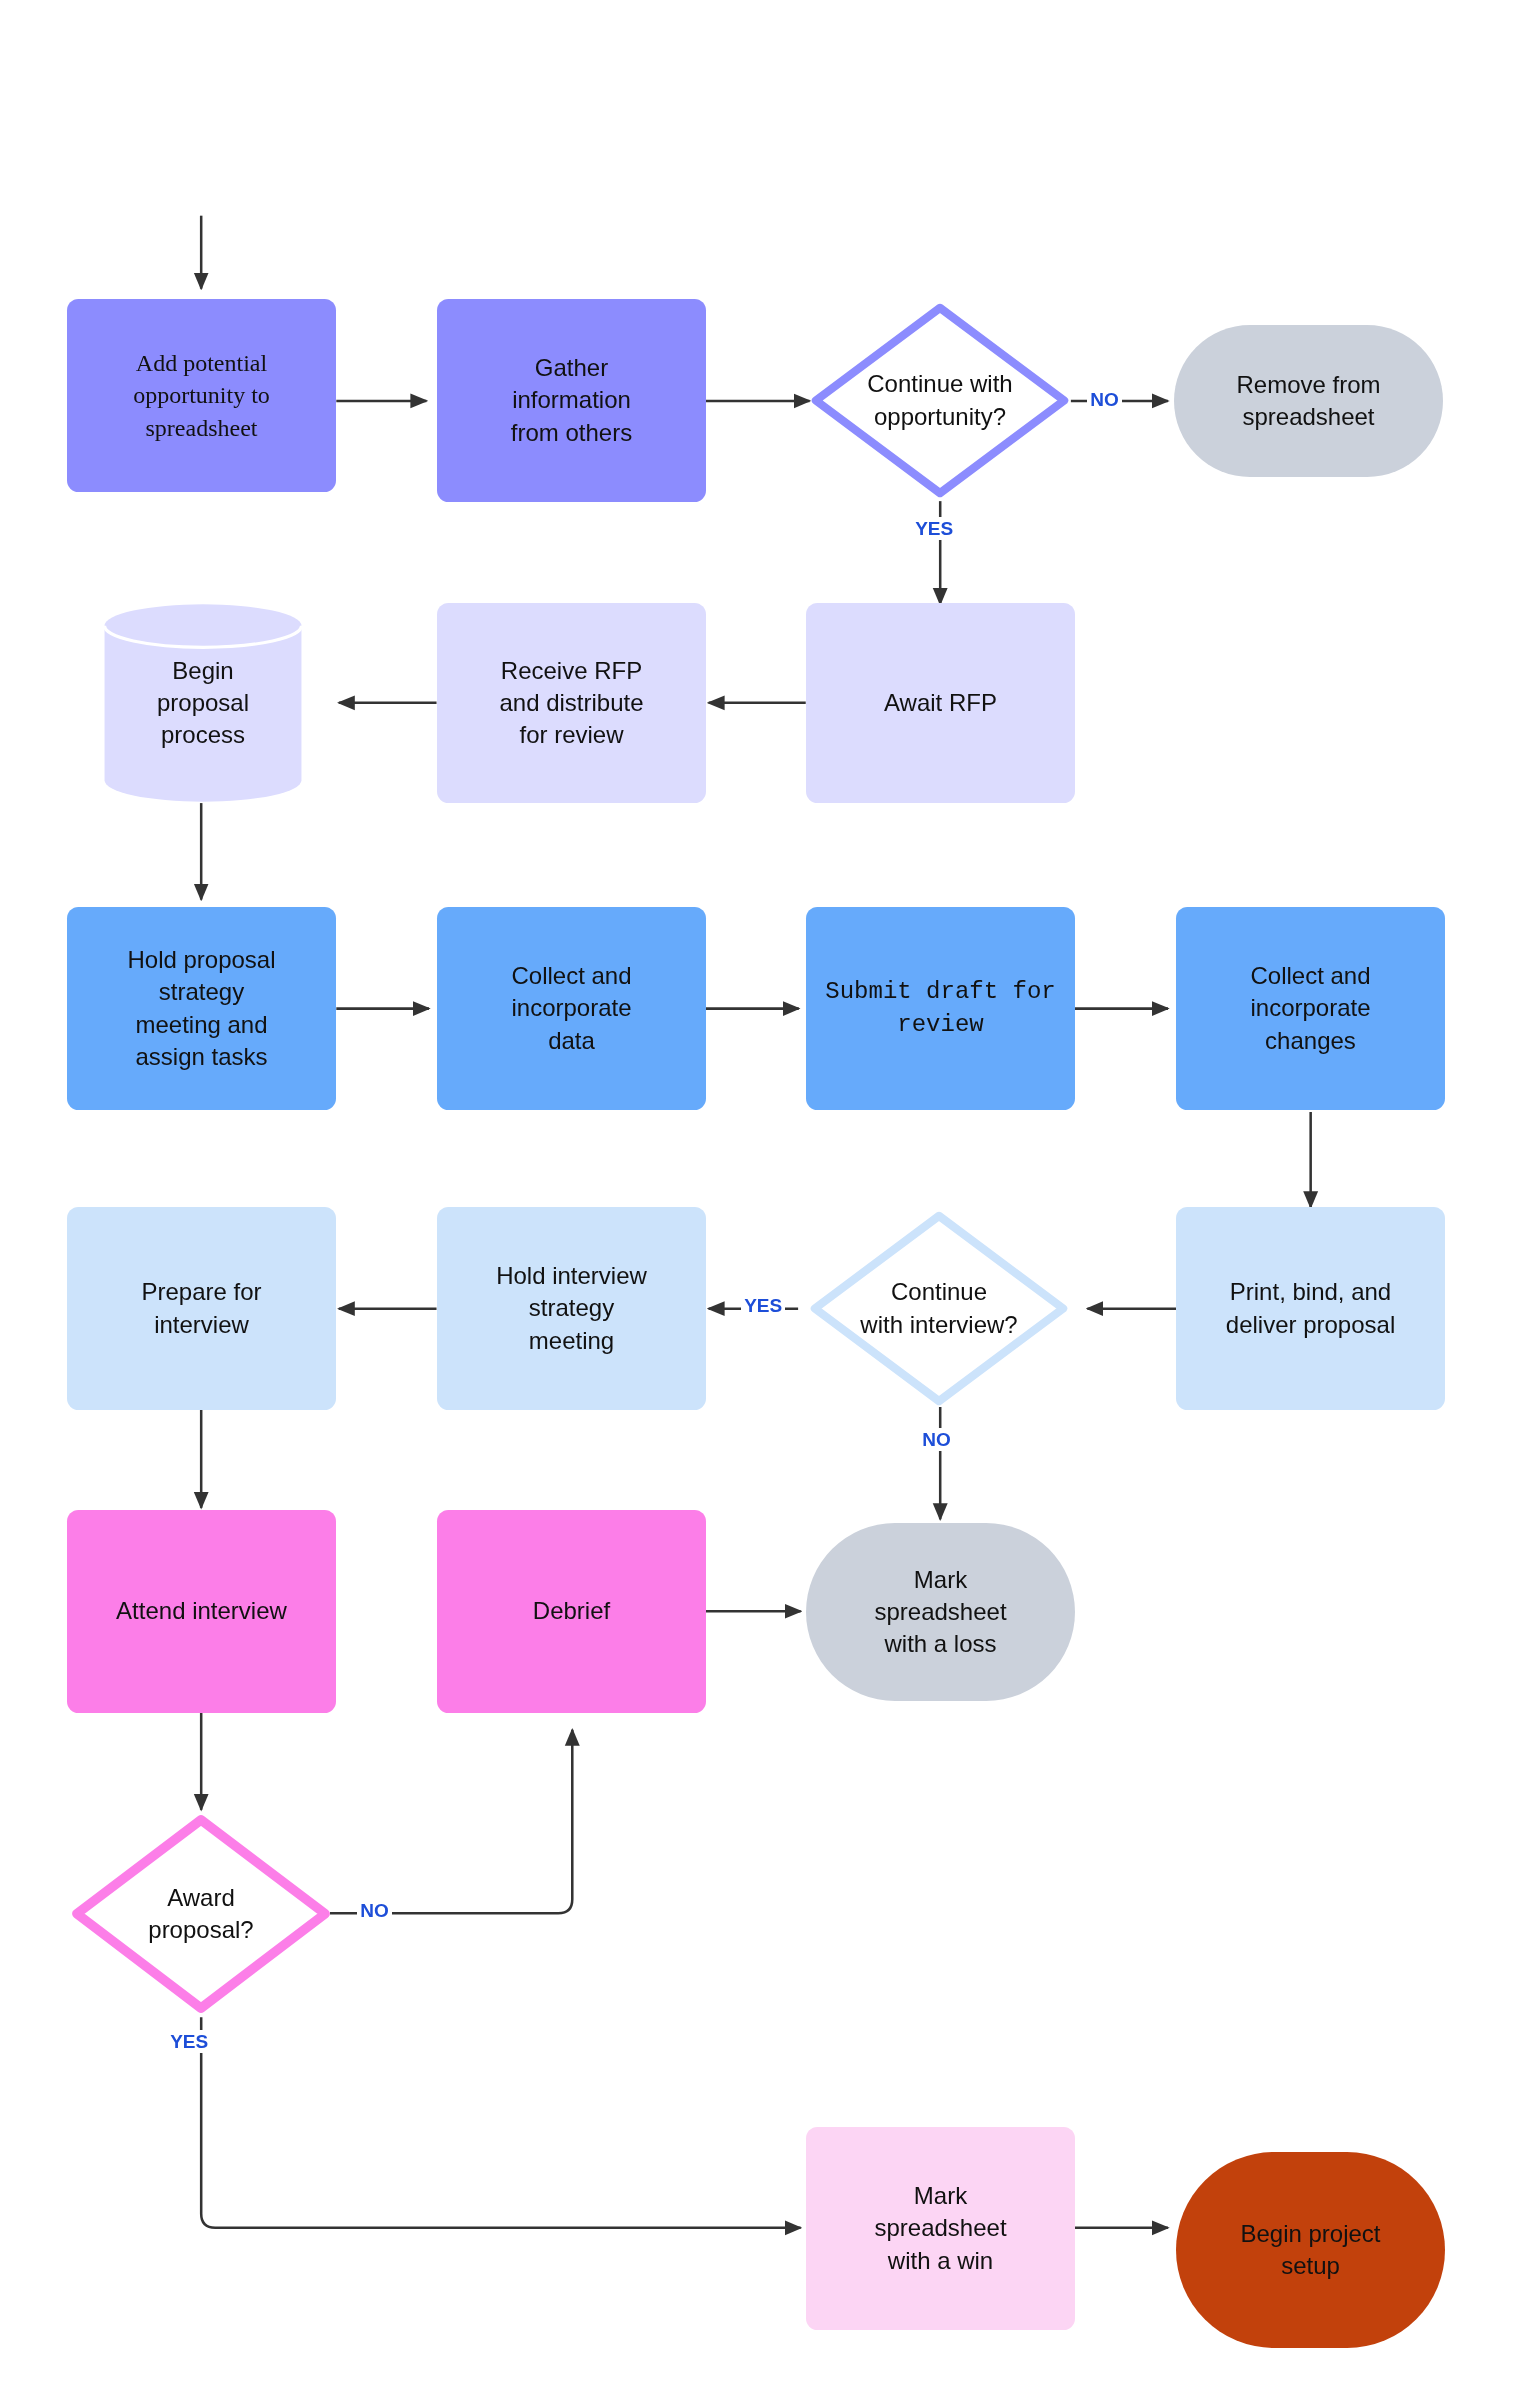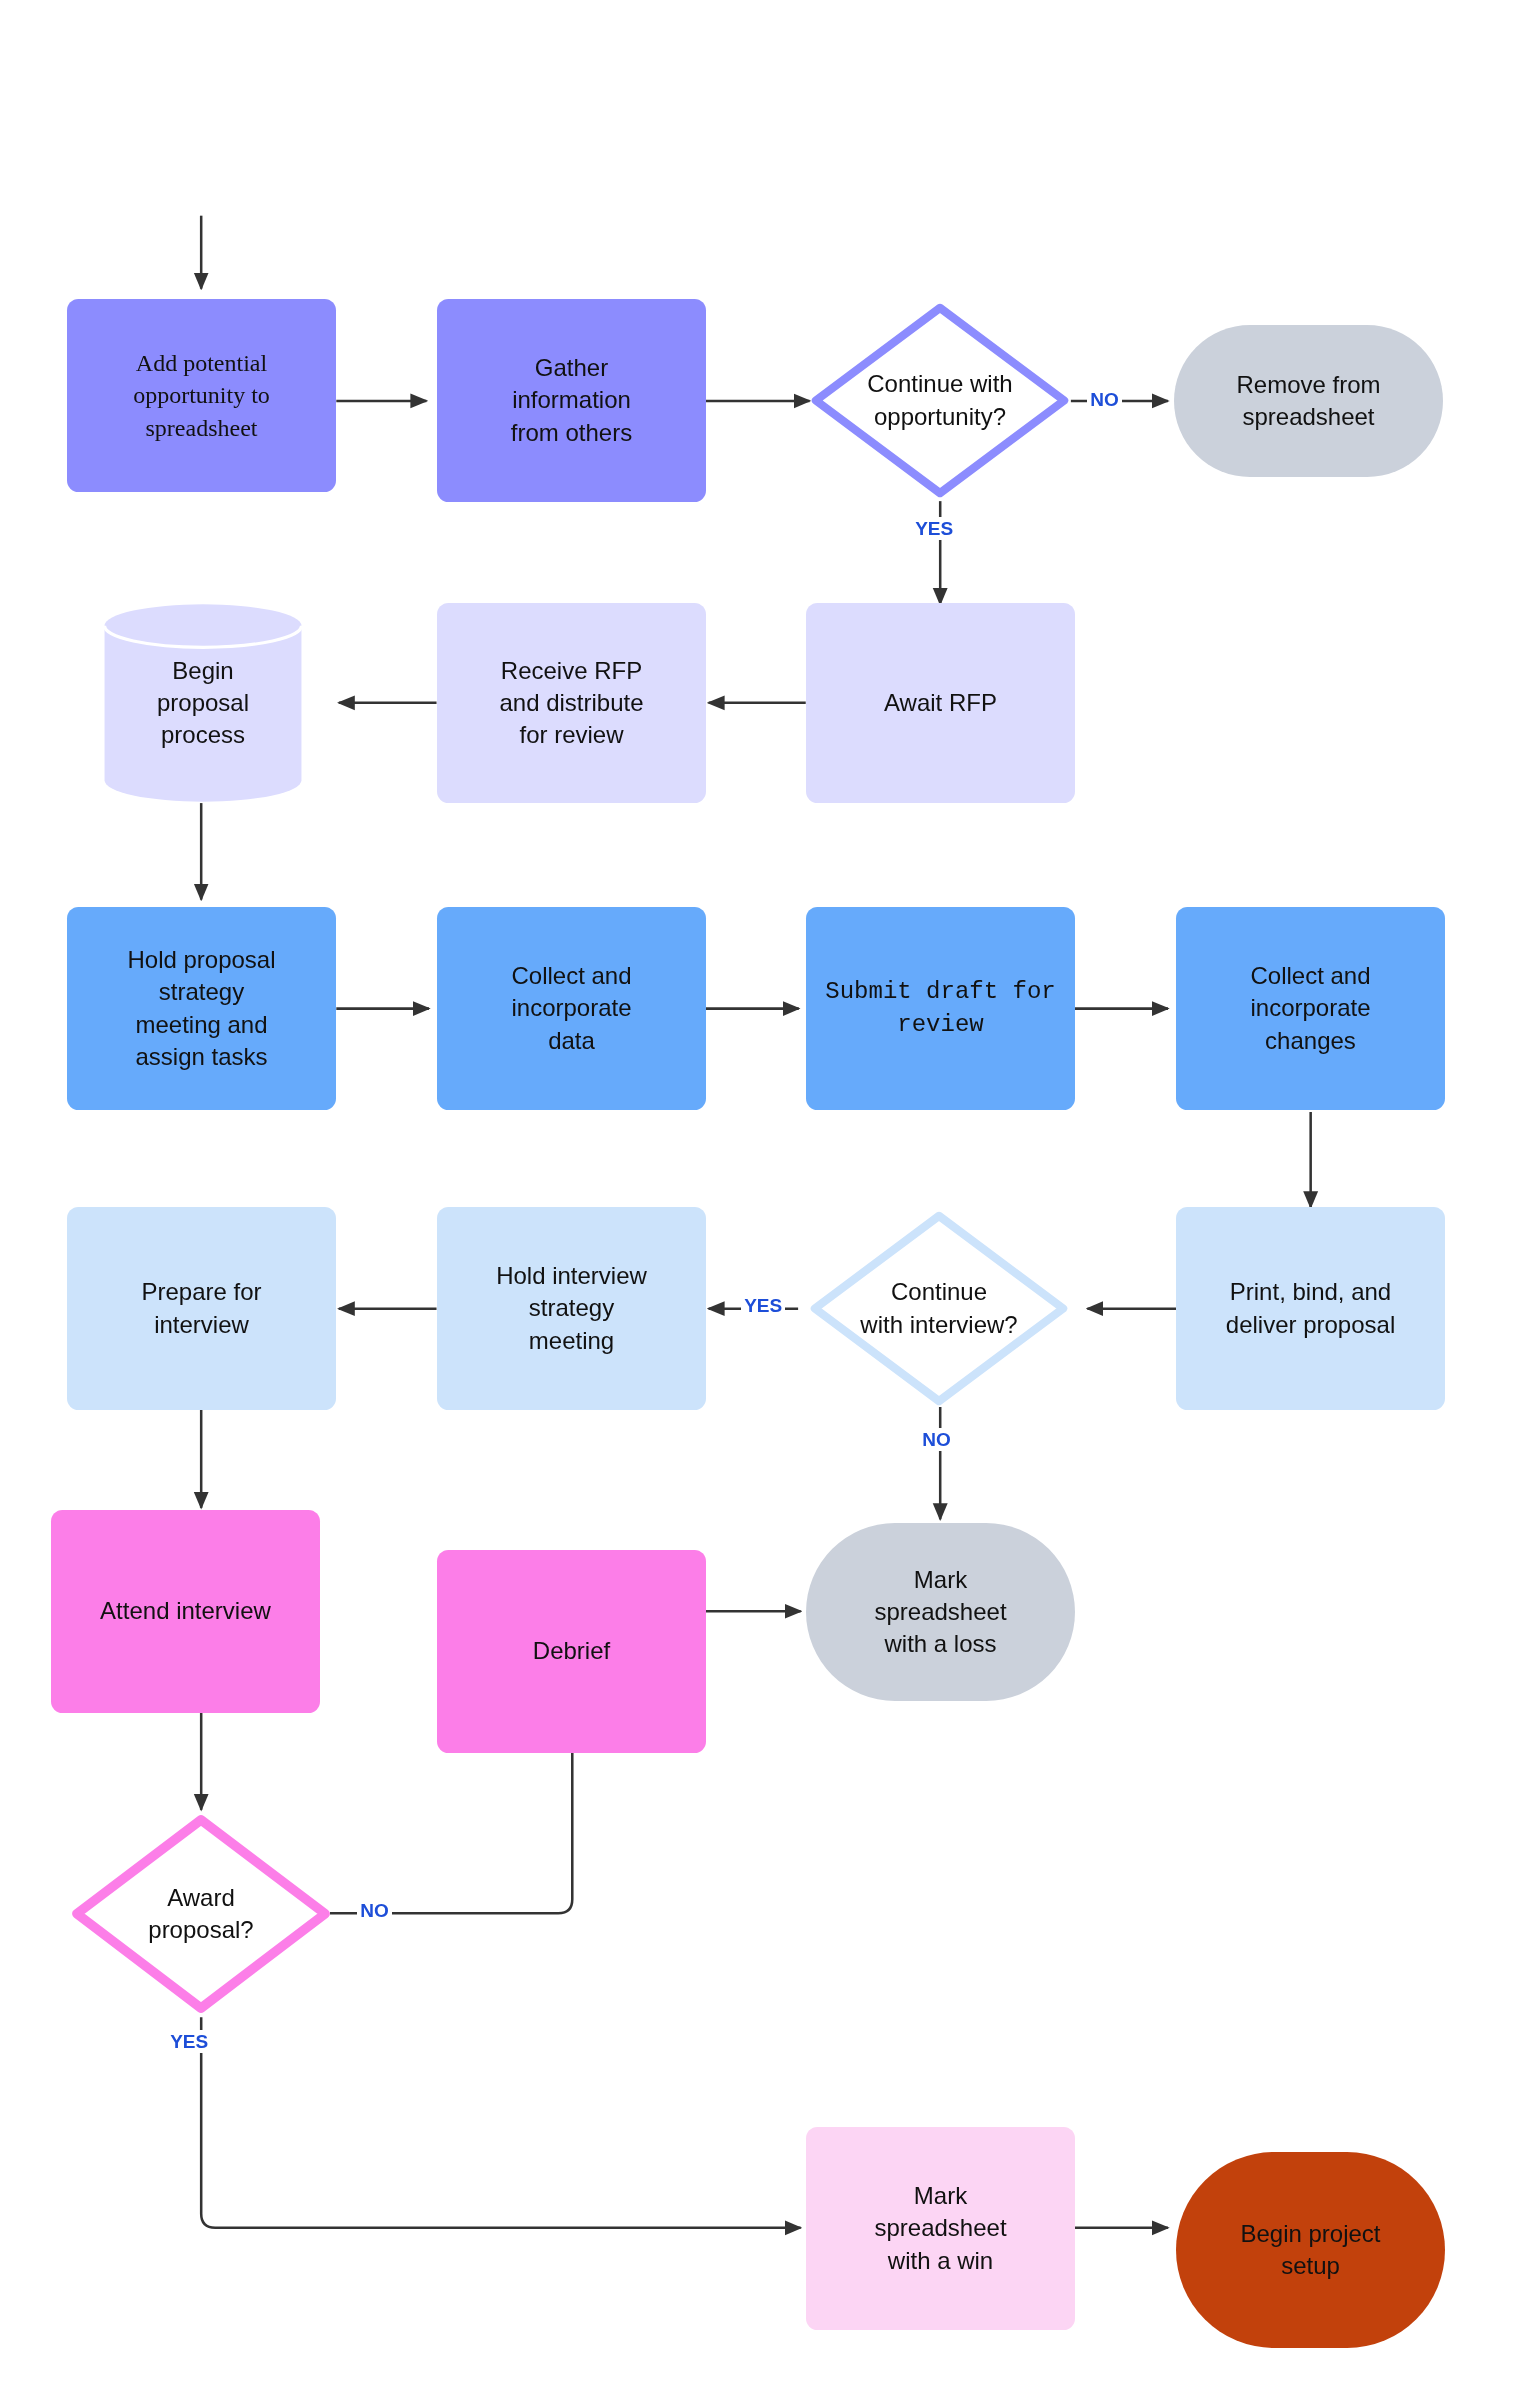--- a/index.html
+++ b/index.html
@@ -224,25 +224,25 @@
     </svg>
     <span class="lbl">Continue
 with interview?</span>
   </div>
 
   <div class="node rect" style="left:1176px; top:1207px; width:269px; height:203px; background:#CCE3FB;">
     <span class="lbl">Print, bind, and
 deliver proposal</span>
   </div>
 
-  <div class="node rect" style="left:51px; top:1510px; width:269px; height:203px; background:#FC7EE8;">
+  <div class="node rect" style="left:67px; top:1510px; width:269px; height:203px; background:#FC7EE8;">
     <span class="lbl">Attend interview</span>
   </div>
 
-  <div class="node rect" style="left:437px; top:1510px; width:269px; height:203px; background:#FC7EE8;margin-top:40px;">
+  <div class="node rect" style="left:437px; top:1510px; width:269px; height:203px; background:#FC7EE8;">
     <span class="lbl">Debrief</span>
   </div>
 
   <div class="node stadium" style="left:806px; top:1523px; width:269px; height:178px; background:#CBD1DB;">
     <span class="lbl">Mark
 spreadsheet
 with a loss</span>
   </div>
 
   <div class="node diamond" style="left:68px; top:1811px; width:266px; height:206px;">

